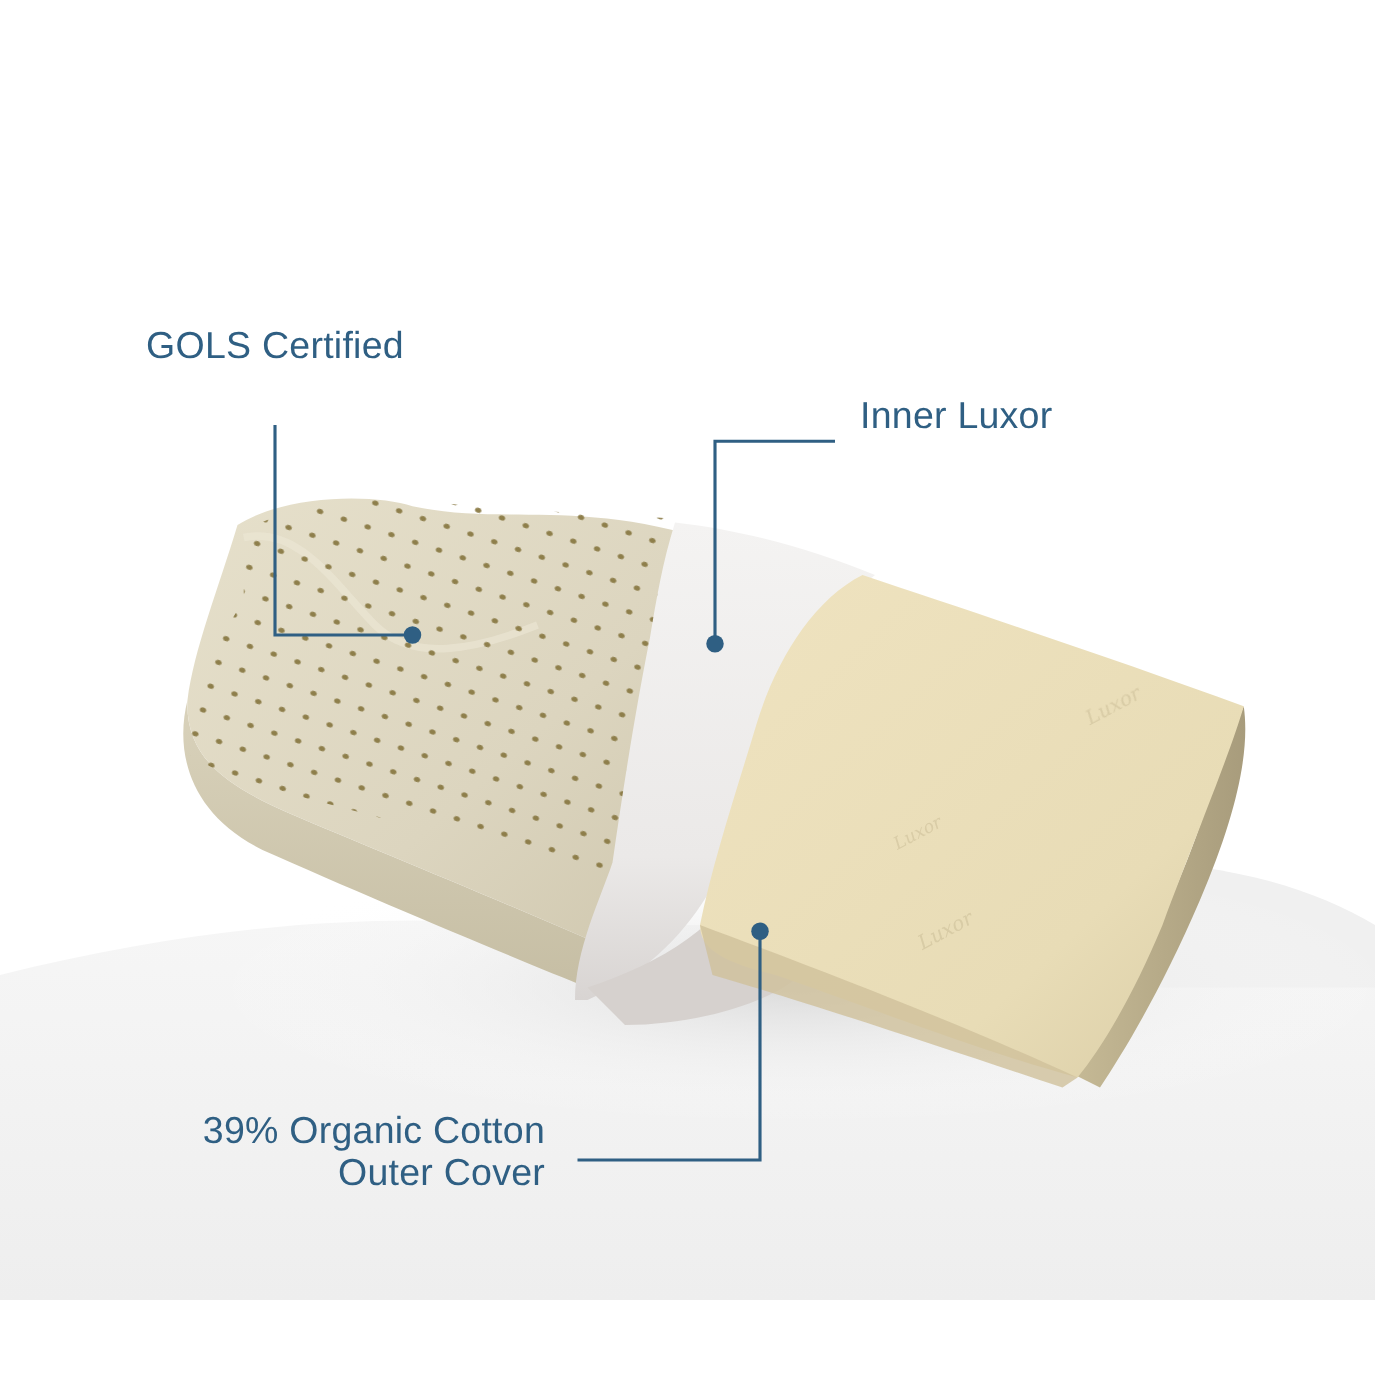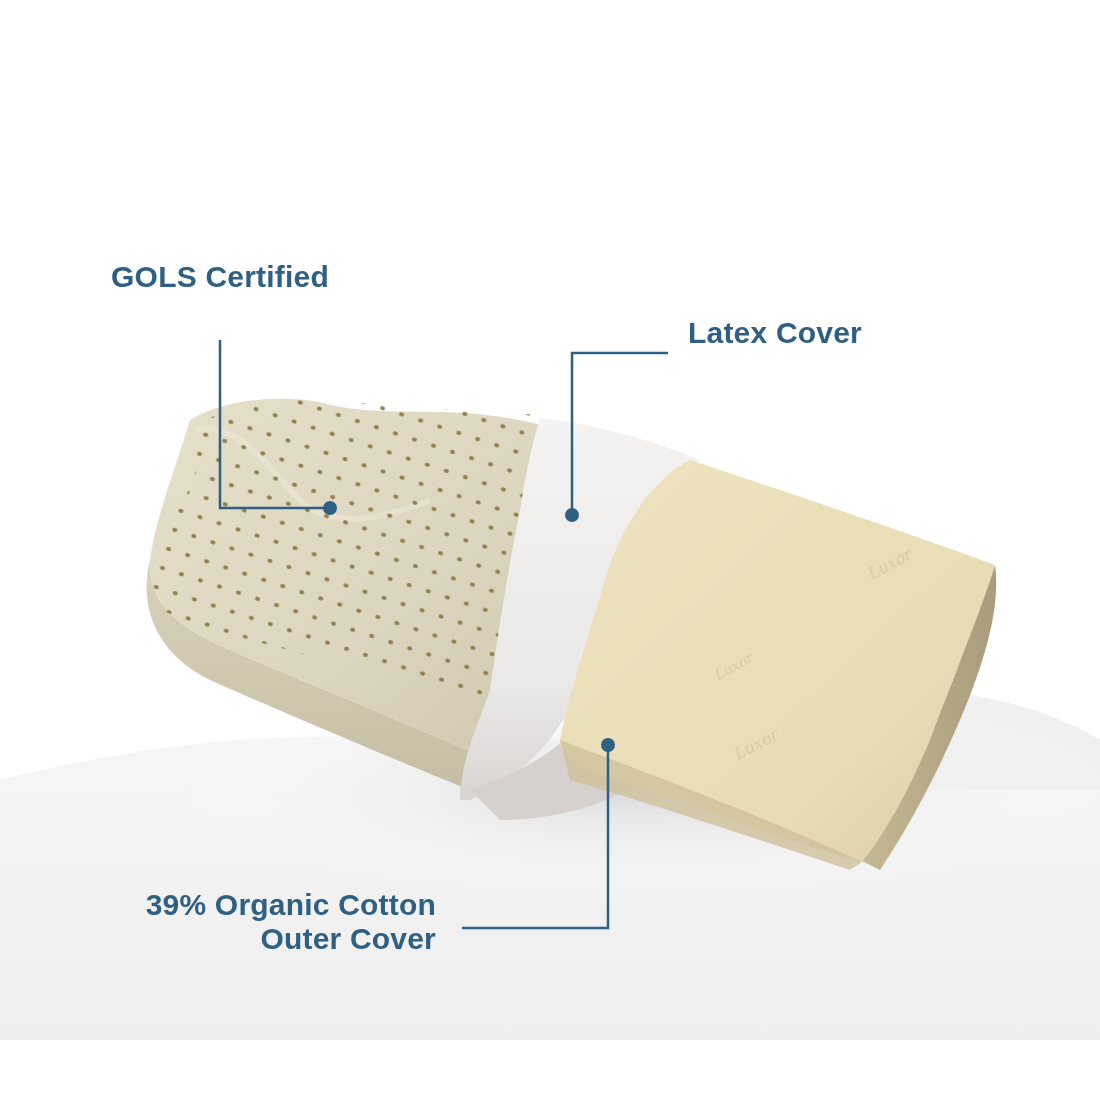--- a/index.html
+++ b/index.html
@@ -24,21 +24,21 @@
     }
     .label {
       position: absolute;
       color: #2f5f83;
       font-size: 30px;
       line-height: 34px;
       font-weight: 500;
       letter-spacing: 0.2px;
       white-space: nowrap;
     }
-    .label span { display: block; font-weight: bold; }
+    .label span { display: block; }
     .label-latex {
       left: 34px;
       top: 260px;
       width: 372px;
       text-align: center;
     }
     .label-inner {
       left: 688px;
       top: 316px;
       text-align: left;
@@ -146,21 +146,21 @@
       <polyline points="608,745 608,928 462,928"></polyline>
     </g>
     <circle cx="608" cy="745" r="7" fill="#2f5f83"></circle>
   </svg>
 
   <div class="label label-latex">
     <span>GOLS Certified</span>
   </div>
 
   <div class="label label-inner">
-    <span>Latex Cover</span>
+    <span>Inner Luxor</span>
   </div>
 
   <div class="label label-outer">
     <span>39% Organic Cotton</span>
     <span>Outer Cover</span>
   </div>
 
 </div>
 
 </body></html>

